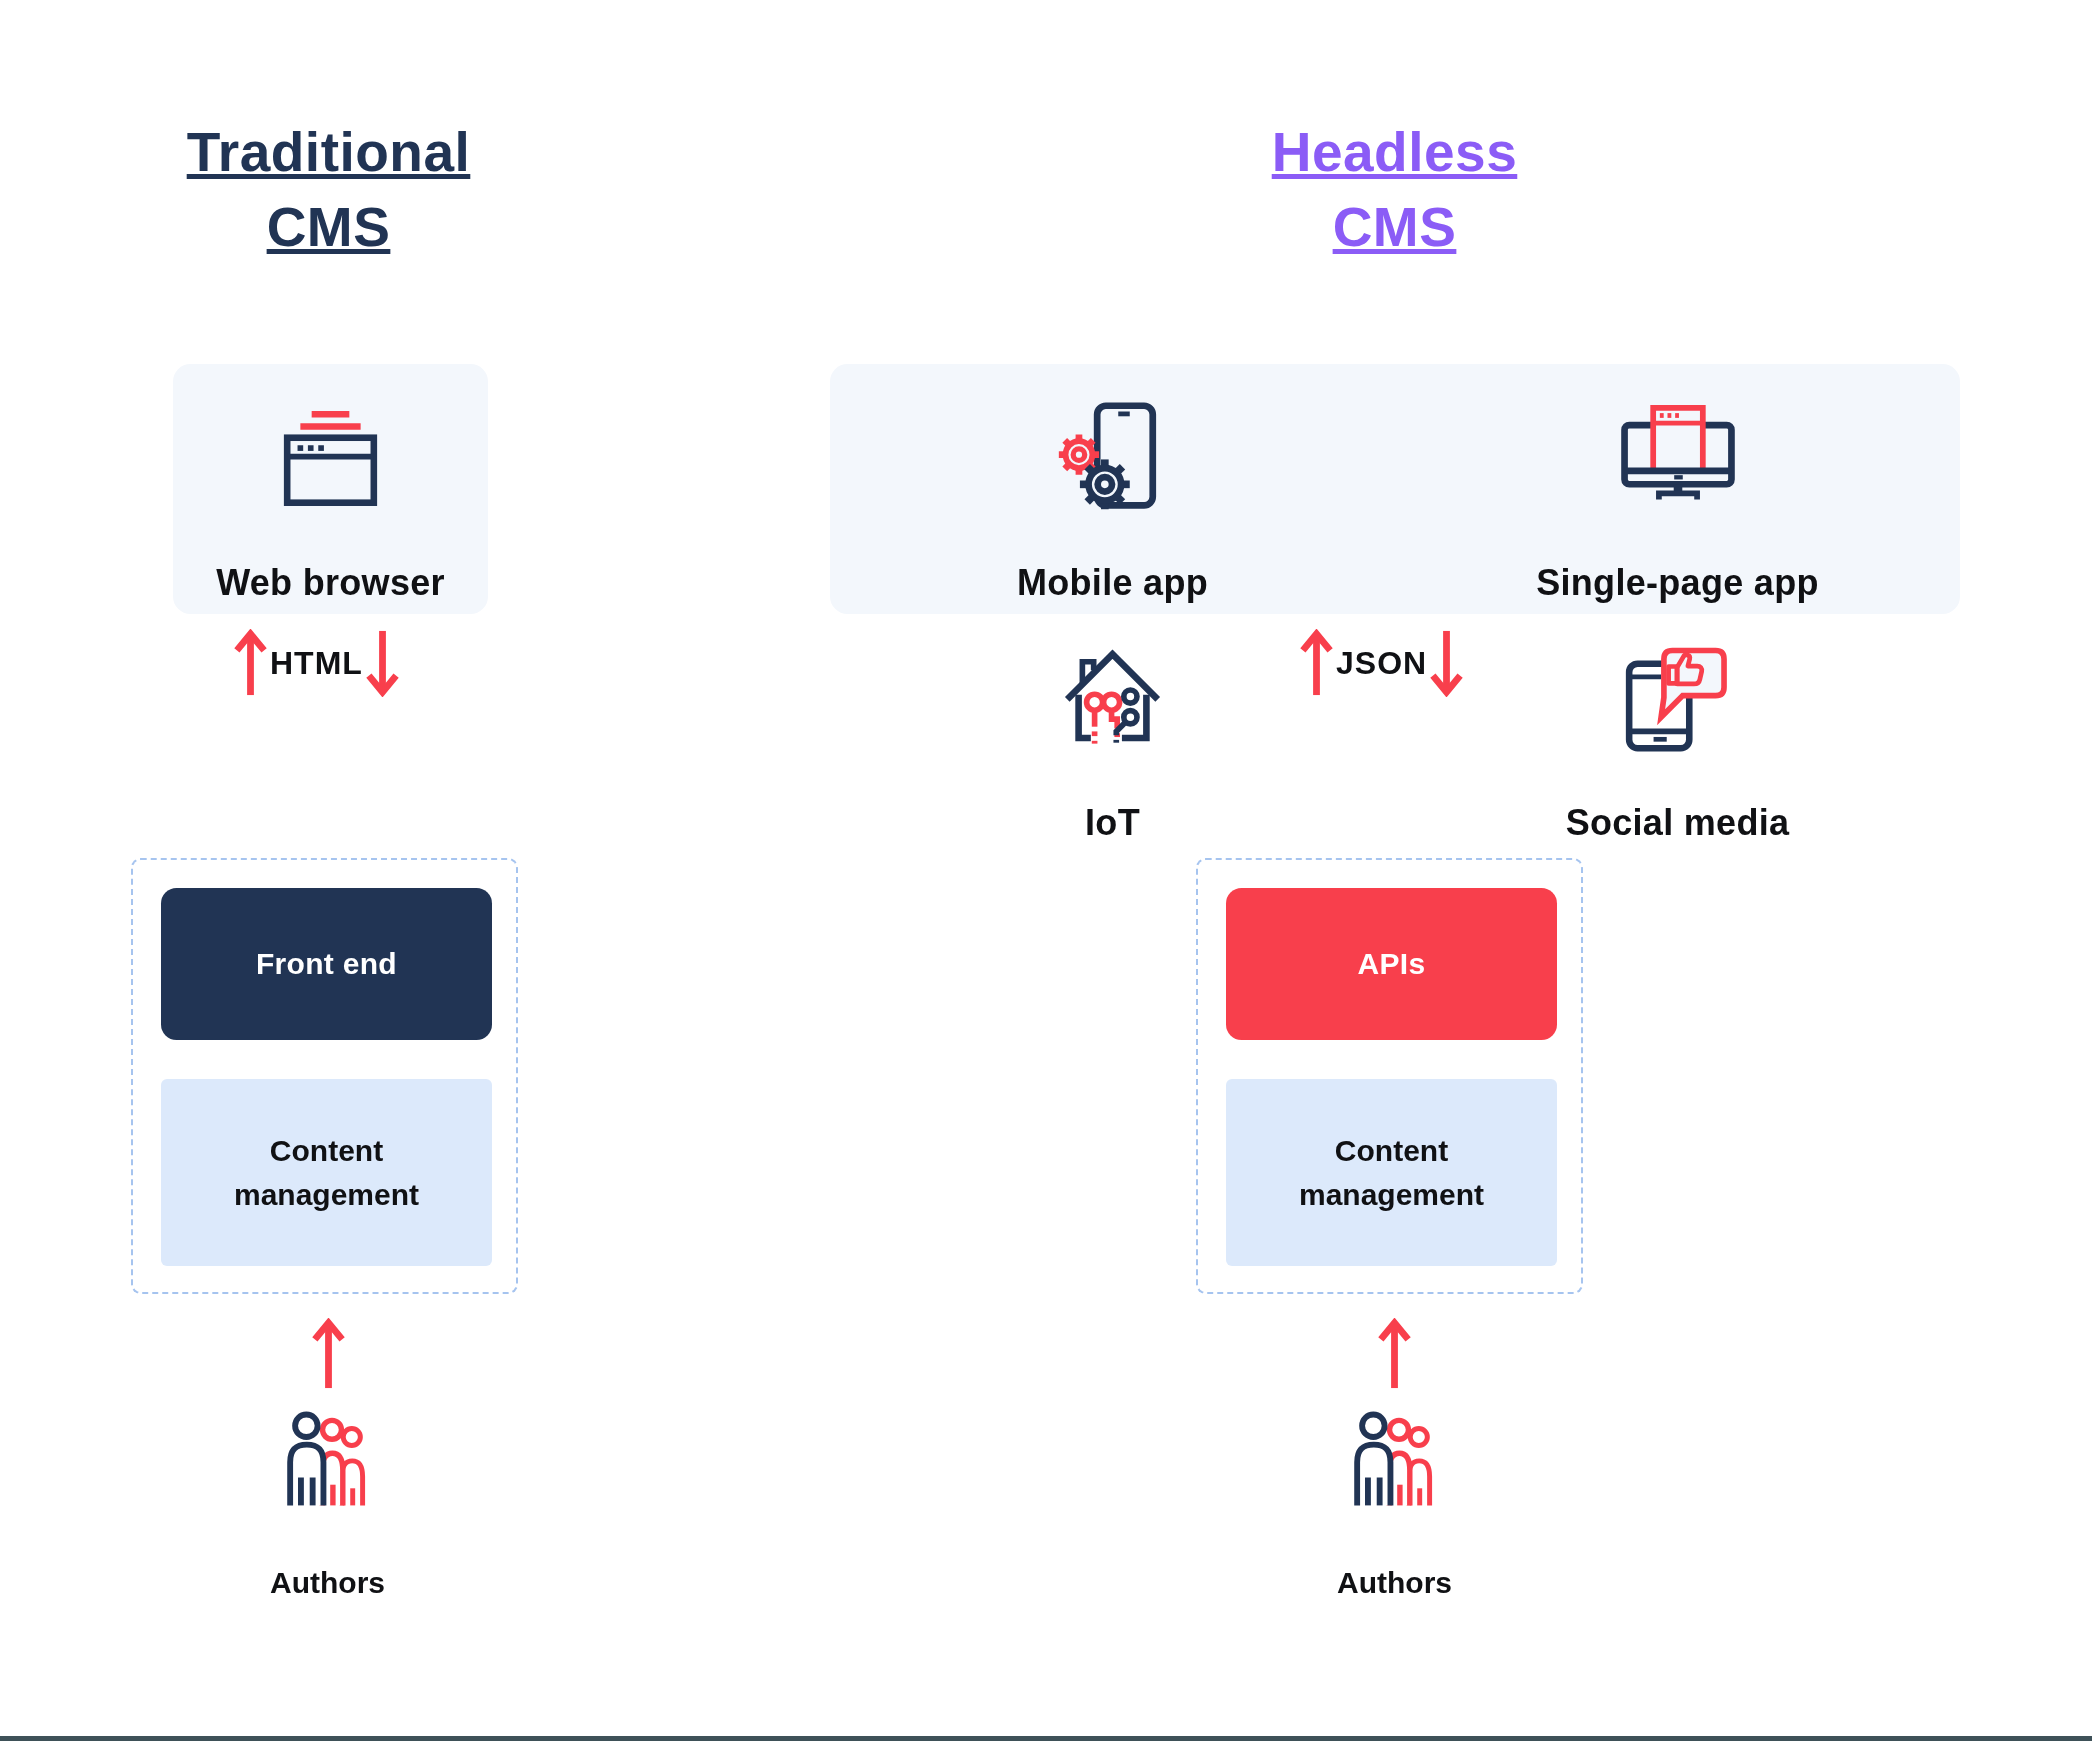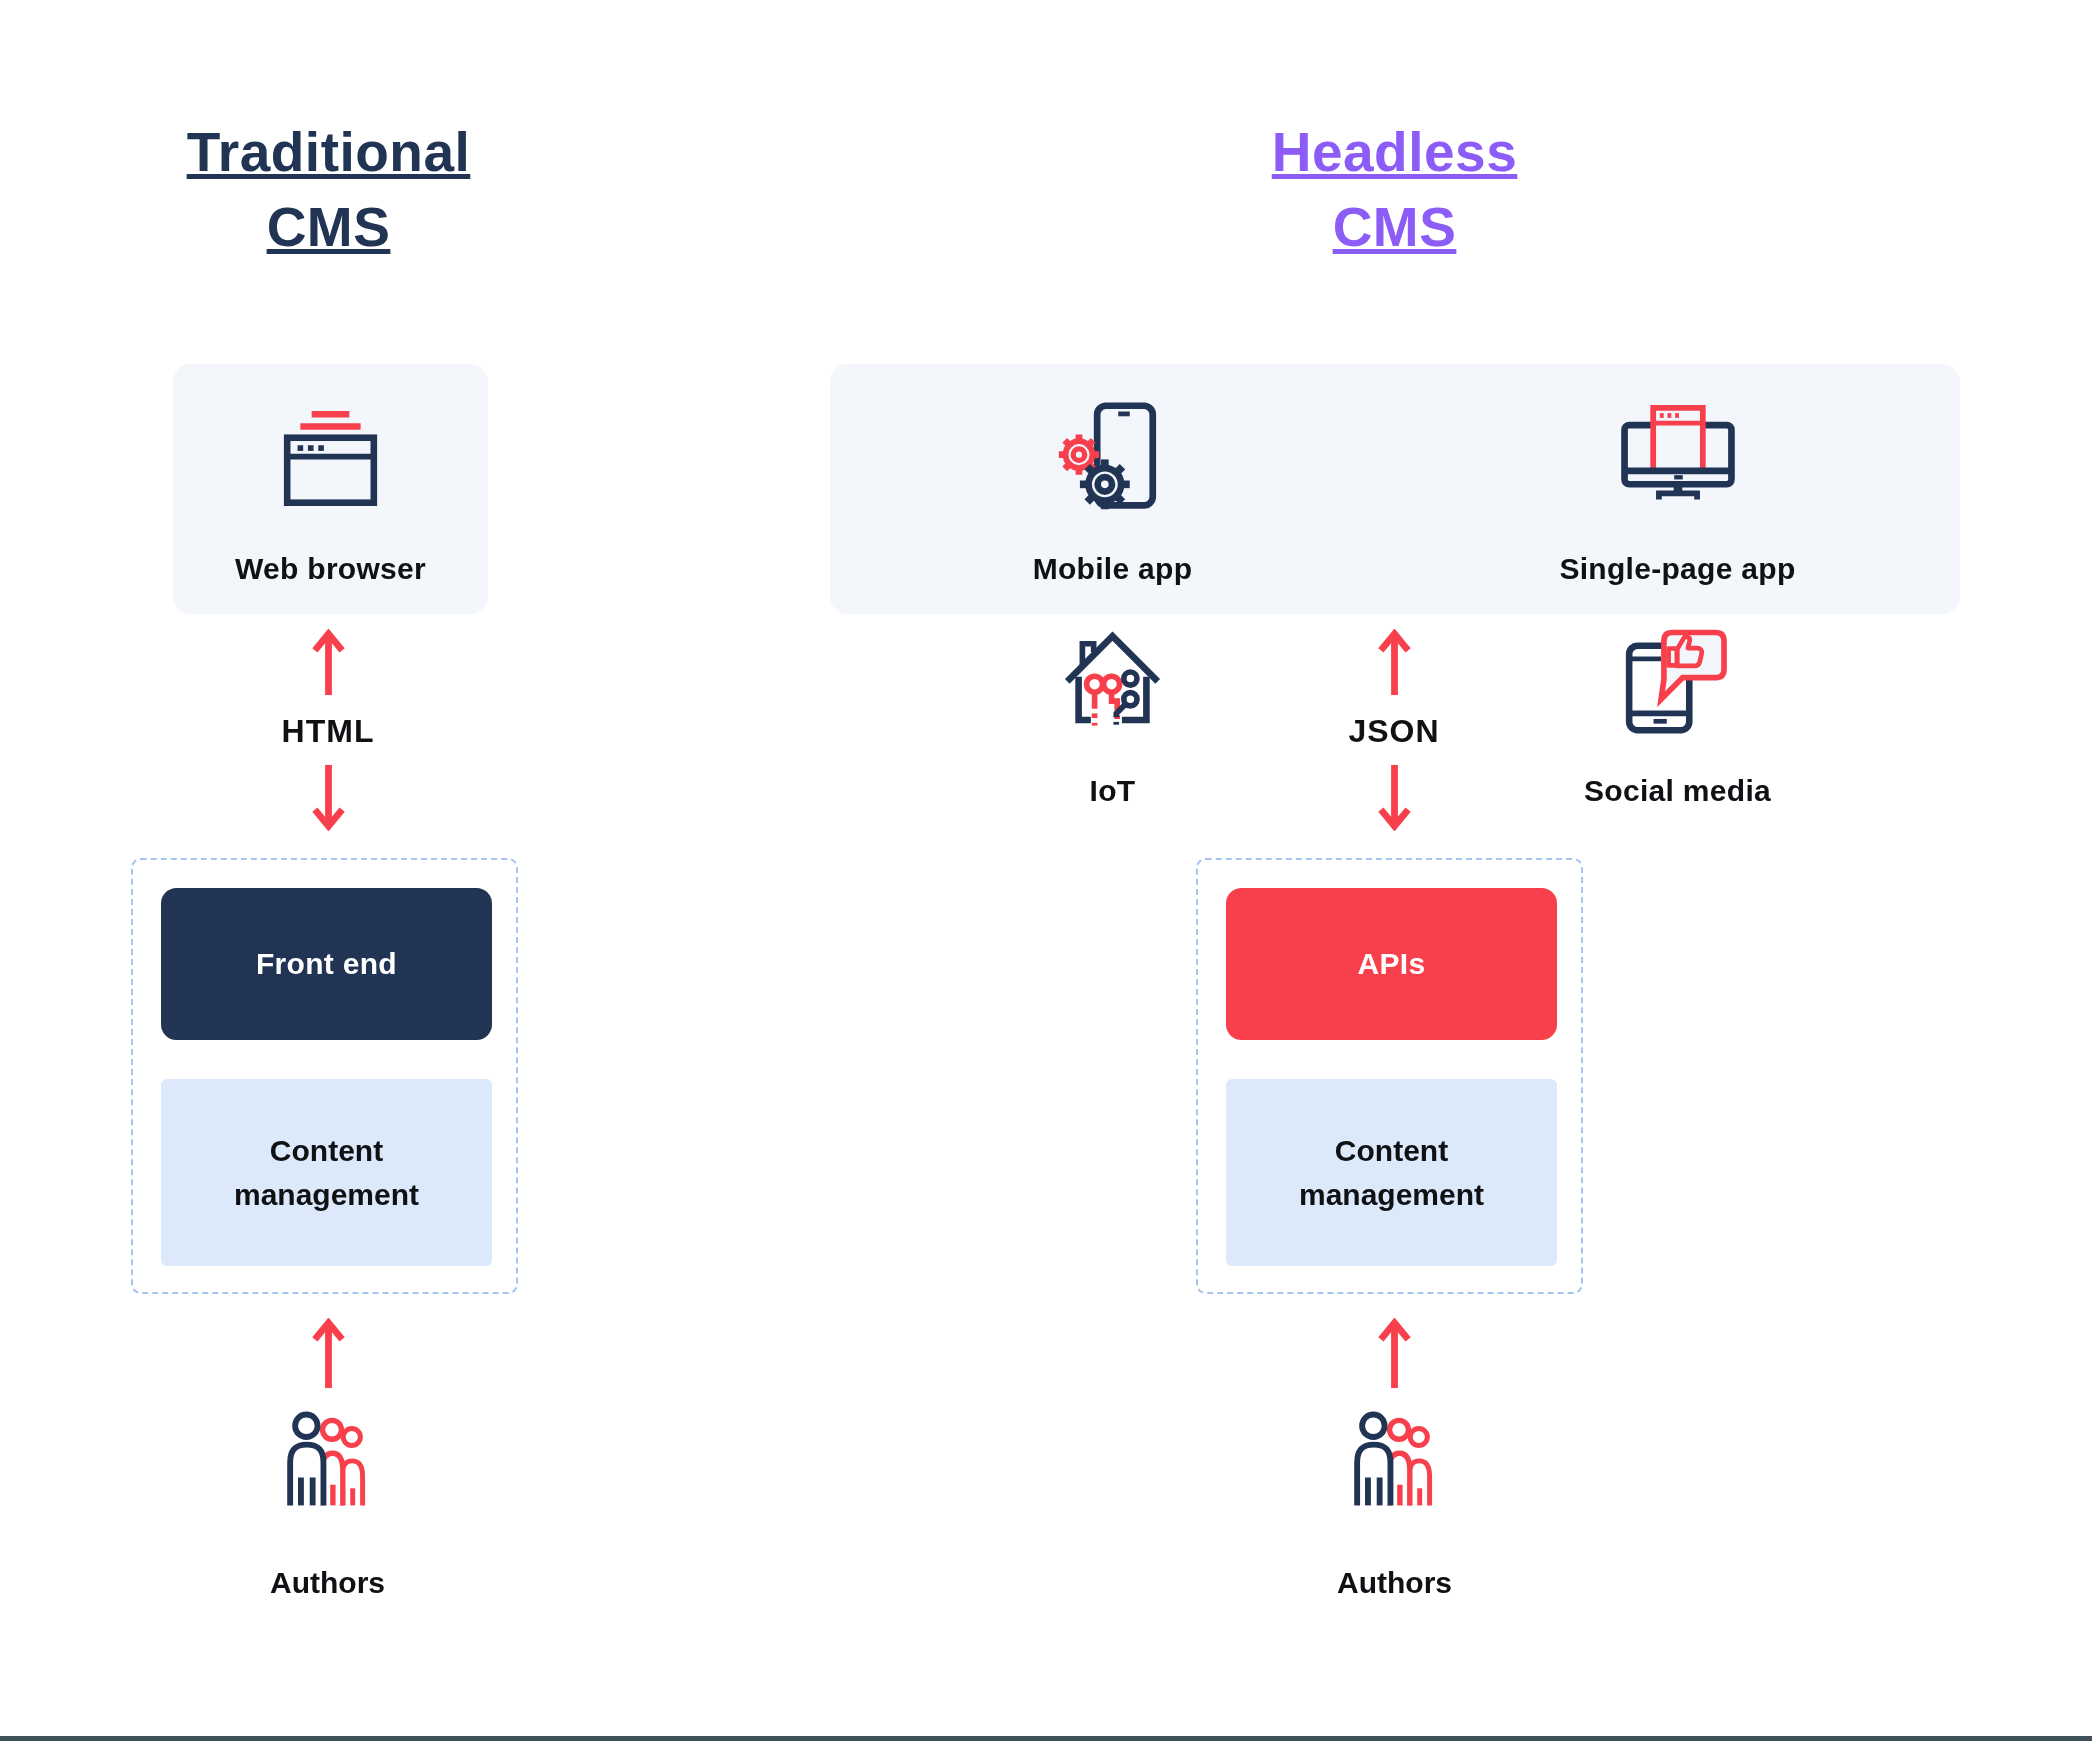--- a/index.html
+++ b/index.html
@@ -19,28 +19,28 @@
   
   .channel-card {
     position:absolute; top:364px; background:#F3F7FC; border-radius:17.5px;
     display:grid;
   }
   .card-left  { left:173px; width:315px;  height:250px; grid-template-columns:1fr; }
   .card-right { left:830px; width:1130px; height:250px; grid-template-columns:repeat(2,1fr); }
   .channel-item { display:flex; flex-direction:column; align-items:center; padding-top:33px; }
   .channel-icon { height:120px; display:flex; align-items:center; justify-content:center; }
   .channel-label {
-    margin-top:35px; font-size:30px; font-weight:700; color:#101114;
+    margin-top:45px; font-size:36px; font-weight:700; color:#101114;
     letter-spacing:0.3px; white-space:nowrap;
   }
 
   
   .exchange {
     position:absolute; top:629px; width:194px;
-    display:flex; flex-direction:column; align-items:center;text-align:center;
+    display:flex; flex-direction:row; align-items:center;text-align:center;
   }
   .exchange-left  { left:231px; }
   .exchange-right { left:1297px; }
   .exchange-label {
     margin:15.5px 0 13.6px 0; font-size:32px; font-weight:800;
     color:#101114; letter-spacing:1px;
   }
 
   
   .backend {

